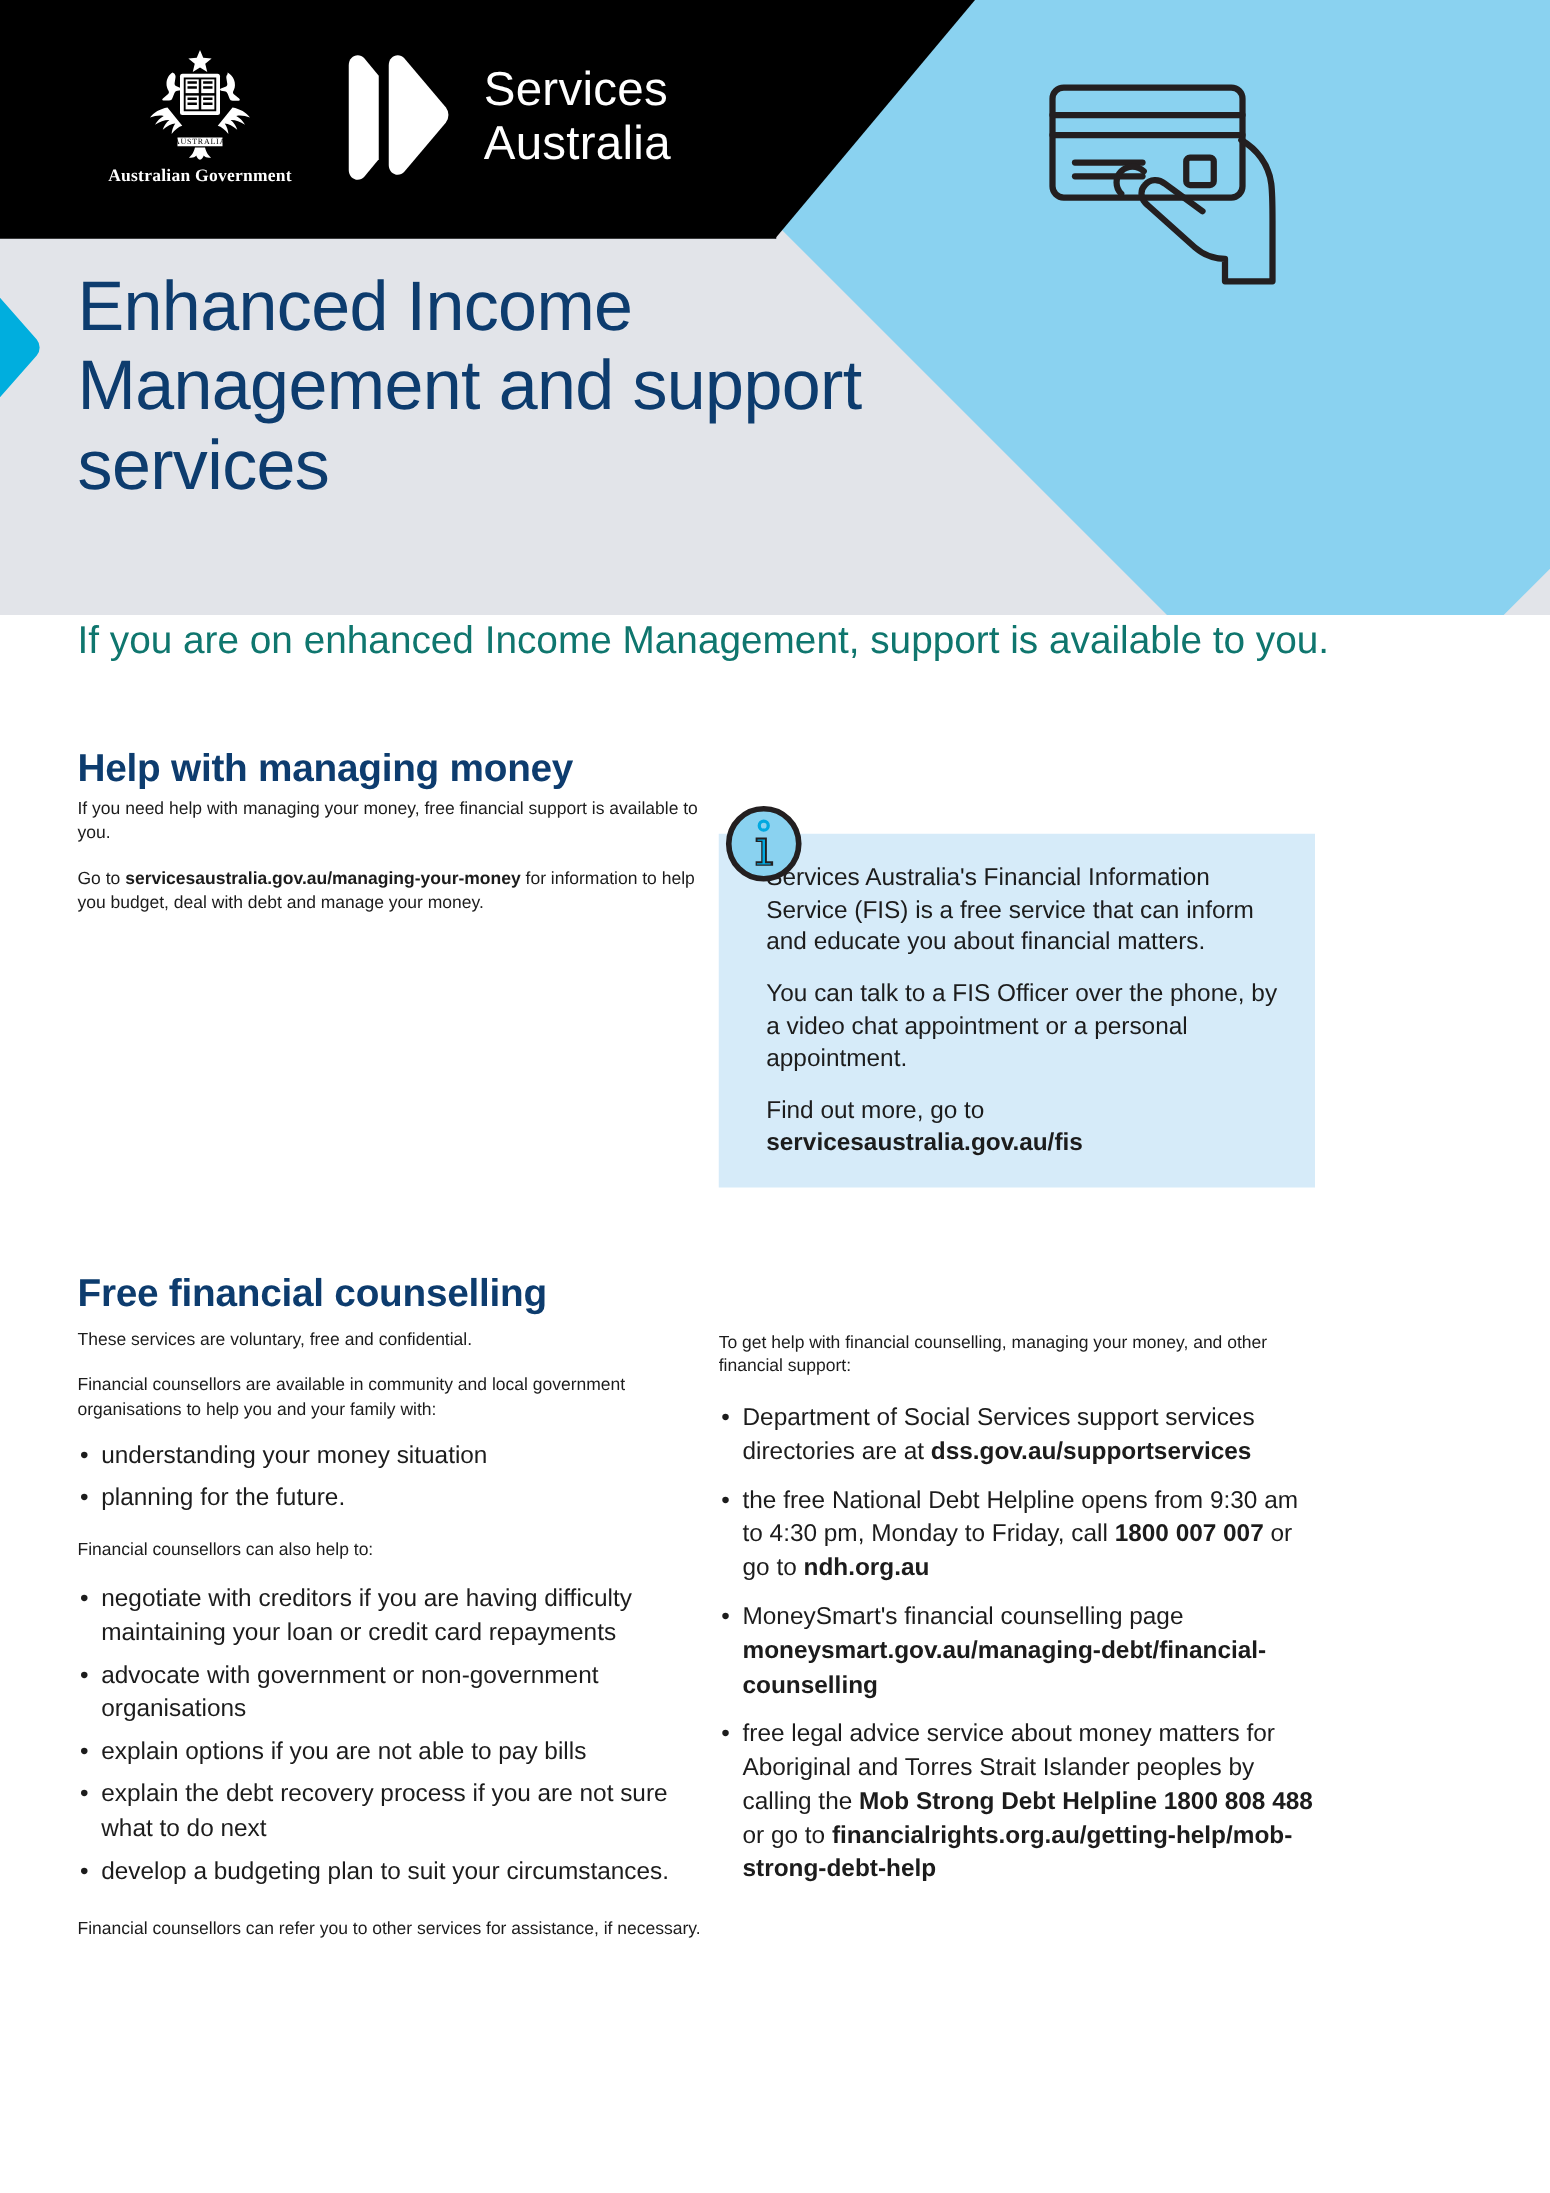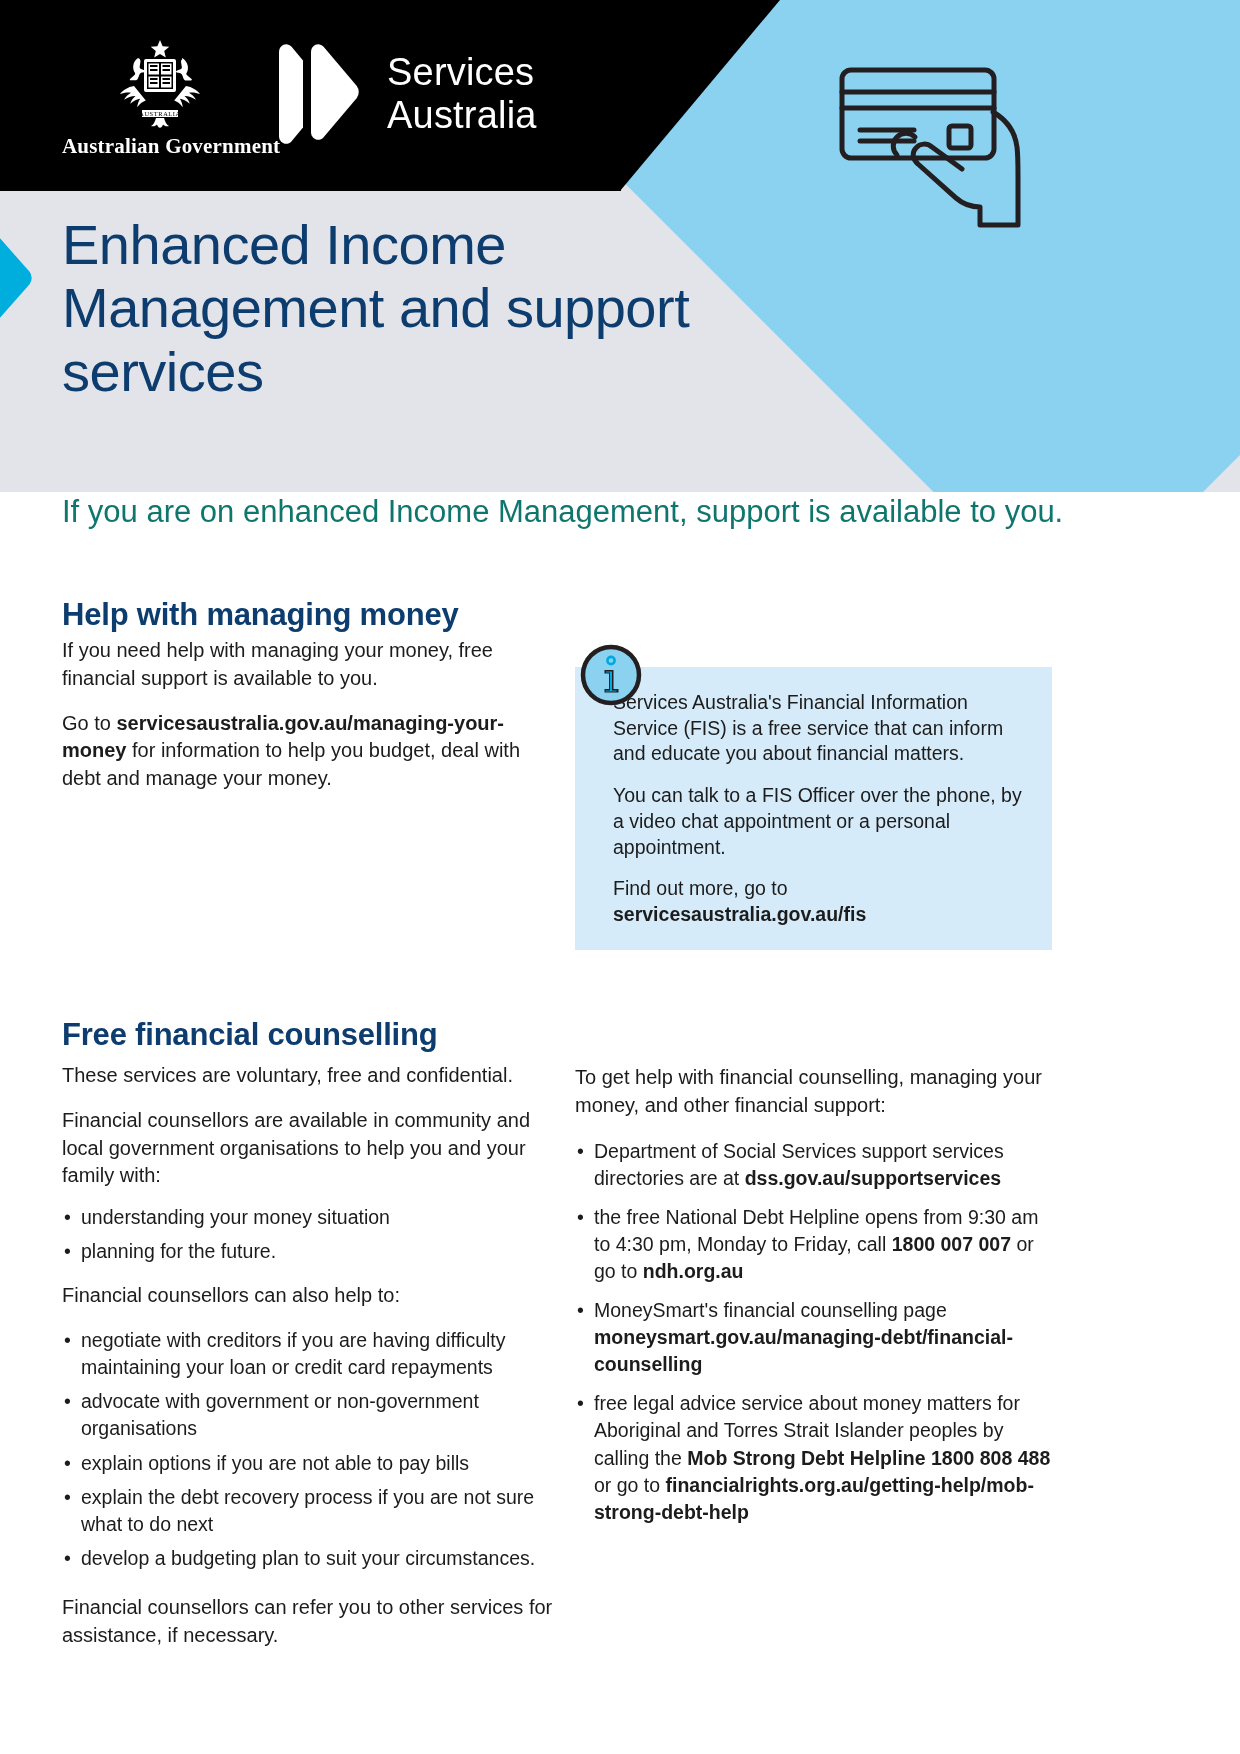--- a/index.html
+++ b/index.html
@@ -59,21 +59,21 @@
     position: absolute;
     left: 62px; top: 38px;
     width: 196px;
     color: #ffffff;
     text-align: center;
   }
   .crest svg { display: block; margin: 0 auto; }
   .crest-label {
     font-family: "Liberation Serif", serif;
     font-weight: bold;
-    font-size: 21px;
+    font-size: 14px;
     letter-spacing: 0.2px;
     color: #ffffff;
     margin-top: 4px;
     white-space: nowrap;
   }
 
   .sa-logo {
     position: absolute;
     left: 277px; top: 42px;
     display: flex;
@@ -145,21 +145,21 @@
     left: 62px; top: 0;
     width: 500px;
   }
   .right-col-top {
     position: absolute;
     left: 575px; top: 0;
     width: 540px;
   }
 
   p.body, li.body {
-    font-size: 20px;
+    font-size: 14px;
     line-height: 1.39;
     color: #1c1c1c;
   }
   p.body + p.body { margin-top: 17px; }
 
   ul.bullets { list-style: none; }
   ul.bullets li {
     position: relative;
     padding-left: 19px;
     font-size: 19.5px;

